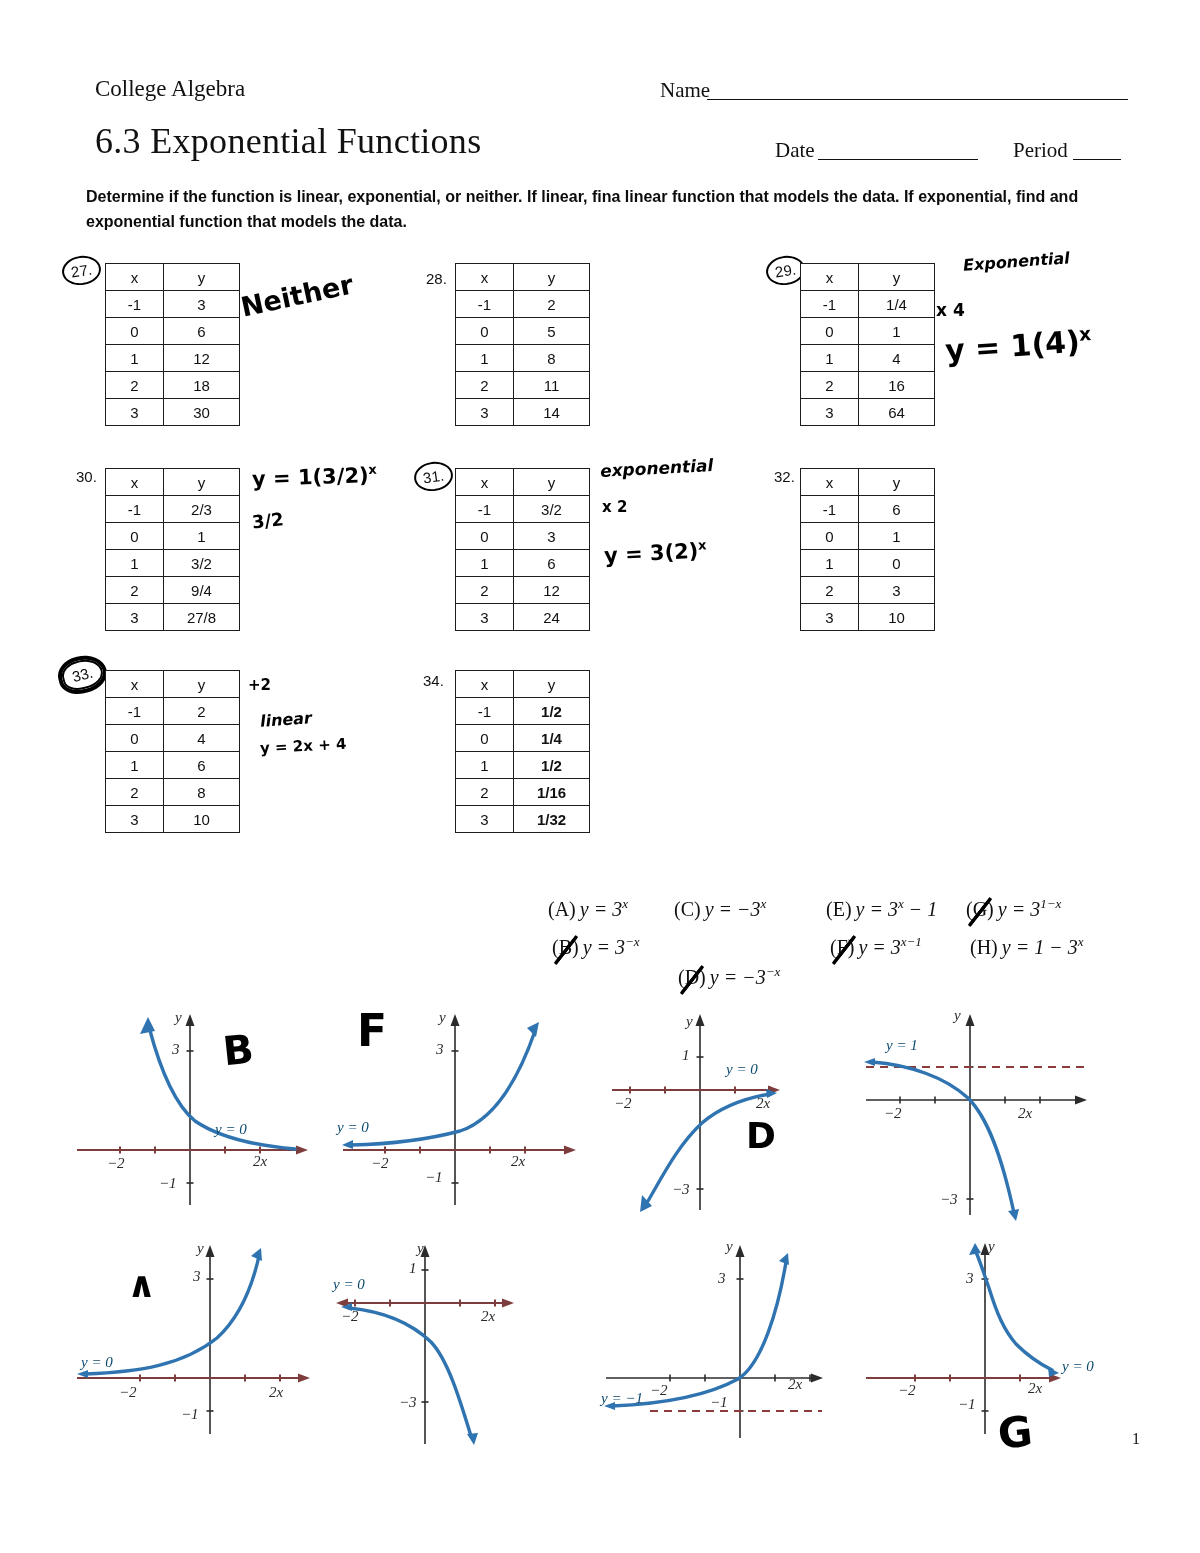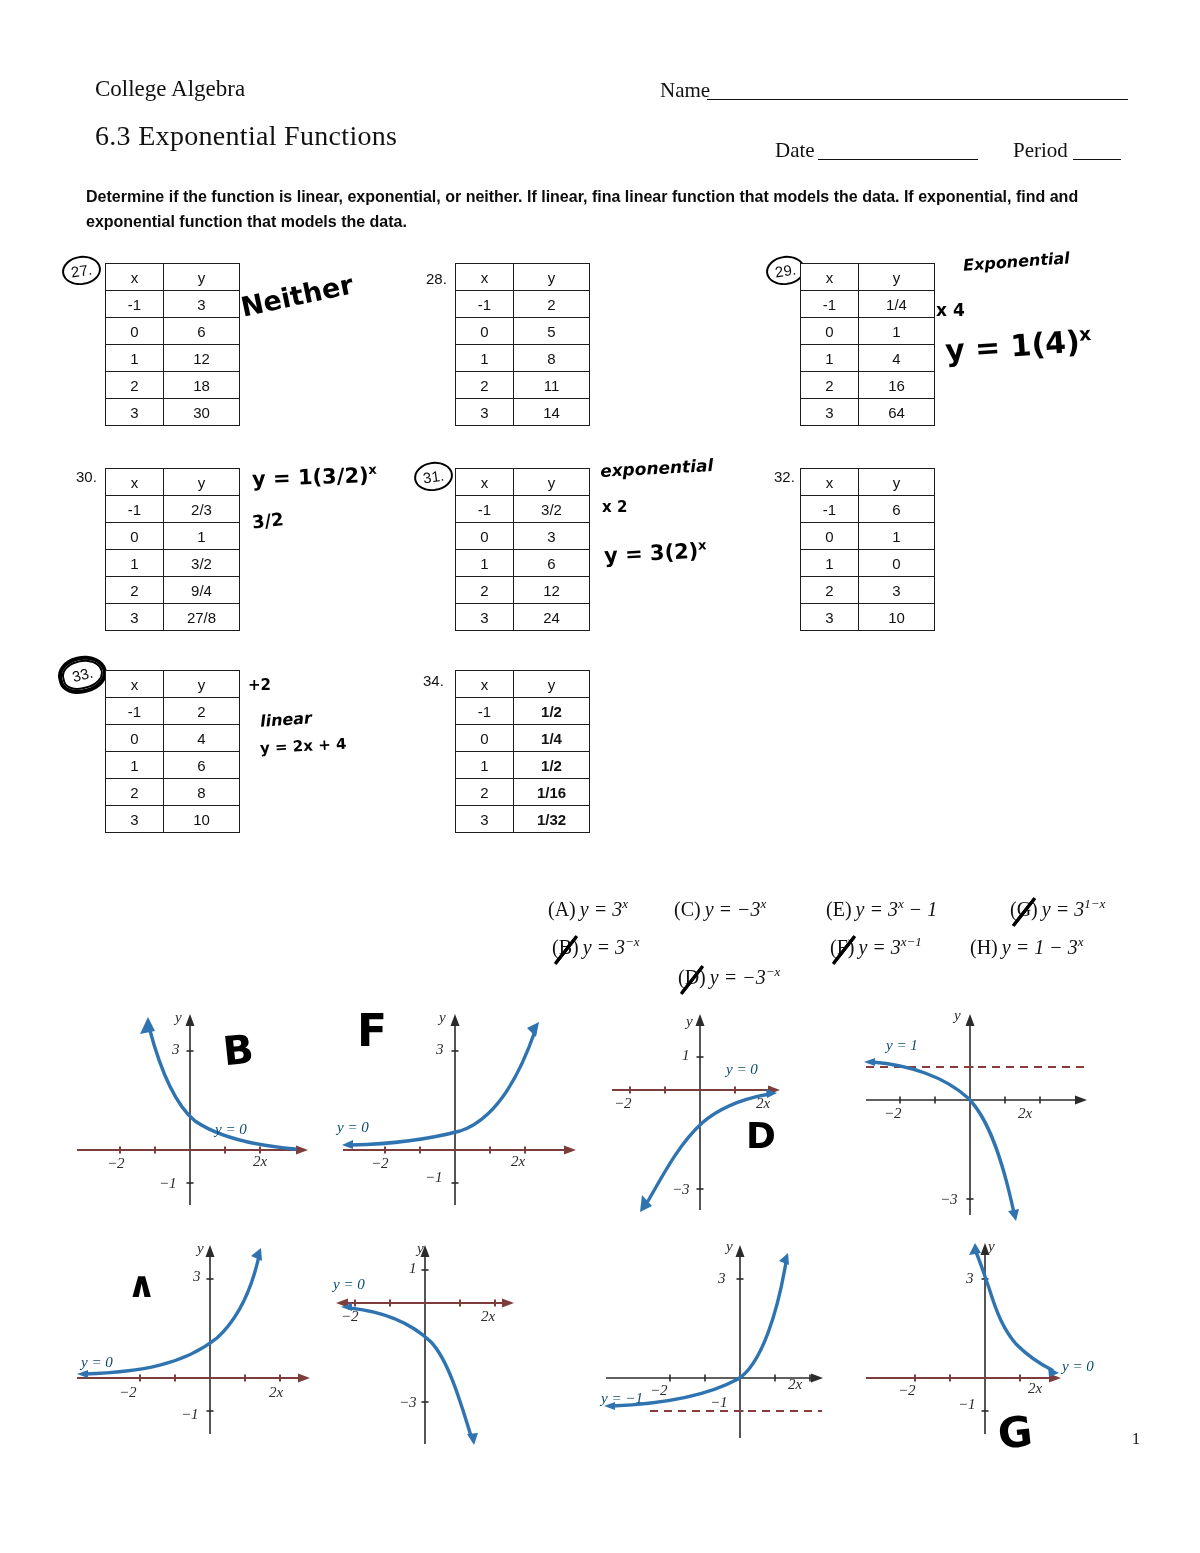--- a/index.html
+++ b/index.html
@@ -5,21 +5,21 @@
   * { margin:0; padding:0; box-sizing:border-box; }
   html,body { background:#ffffff; }
   .page { position:relative; width:1200px; height:1553px; background:#fff;
           font-family:"Liberation Serif", serif; color:#111; overflow:hidden; }
   .abs { position:absolute; }
 
   
   .course { font-size:23px; }
   .namelabel, .dateline { font-size:21px; }
   .rule { position:absolute; border-bottom:1.5px solid #111; }
-  .title { font-size:28px; letter-spacing:.3px; }
+  .title { font-size:36px; letter-spacing:.3px; }
 
   .instructions { font-family:"Liberation Sans", sans-serif; font-weight:700;
                   font-size:16px; line-height:1.55; width:1055px; color:#0c0c0c; }
 
   
   .pnum { font-family:"Liberation Sans", sans-serif; font-size:15px; color:#111; }
   .circle { border:2.5px solid #000; border-radius:50%; padding:4px 7px; display:inline-block; transform:rotate(-8deg); }
   .scribble { border:4px solid #000; border-radius:48% 55% 50% 46%; padding:6px 10px; display:inline-block;
               transform:rotate(-14deg); box-shadow: inset 0 0 0 2px #000; }
   table.data { border-collapse:collapse; font-family:"Liberation Sans", sans-serif; font-size:15px; background:#fff; }
@@ -355,21 +355,21 @@
 
   <span class="abs fn" style="left:548px;top:896px;">
     <span class="tag">(A)</span><span class="math"><span>y = 3</span><sup>x</sup><span></span></span>
   </span>
   <span class="abs fn" style="left:674px;top:896px;">
     <span class="tag">(C)</span><span class="math"><span>y = −3</span><sup>x</sup><span></span></span>
   </span>
   <span class="abs fn" style="left:826px;top:896px;">
     <span class="tag">(E)</span><span class="math"><span>y = 3</span><sup>x</sup><span> − 1</span></span>
   </span>
-  <span class="abs fn" style="left:966px;top:896px;margin-left:44px;">
+  <span class="abs fn" style="left:966px;top:896px;">
     <span class="xmark"></span>
     <span class="tag">(G)</span><span class="math"><span>y = 3</span><sup>1−x</sup><span></span></span>
   </span>
 
   <span class="abs fn" style="left:552px;top:934px;">
     <span class="xmark"></span>
     <span class="tag">(B)</span><span class="math"><span>y = 3</span><sup>−x</sup><span></span></span>
   </span>
   <span class="abs fn" style="left:678px;top:964px;">
     <span class="xmark"></span>

